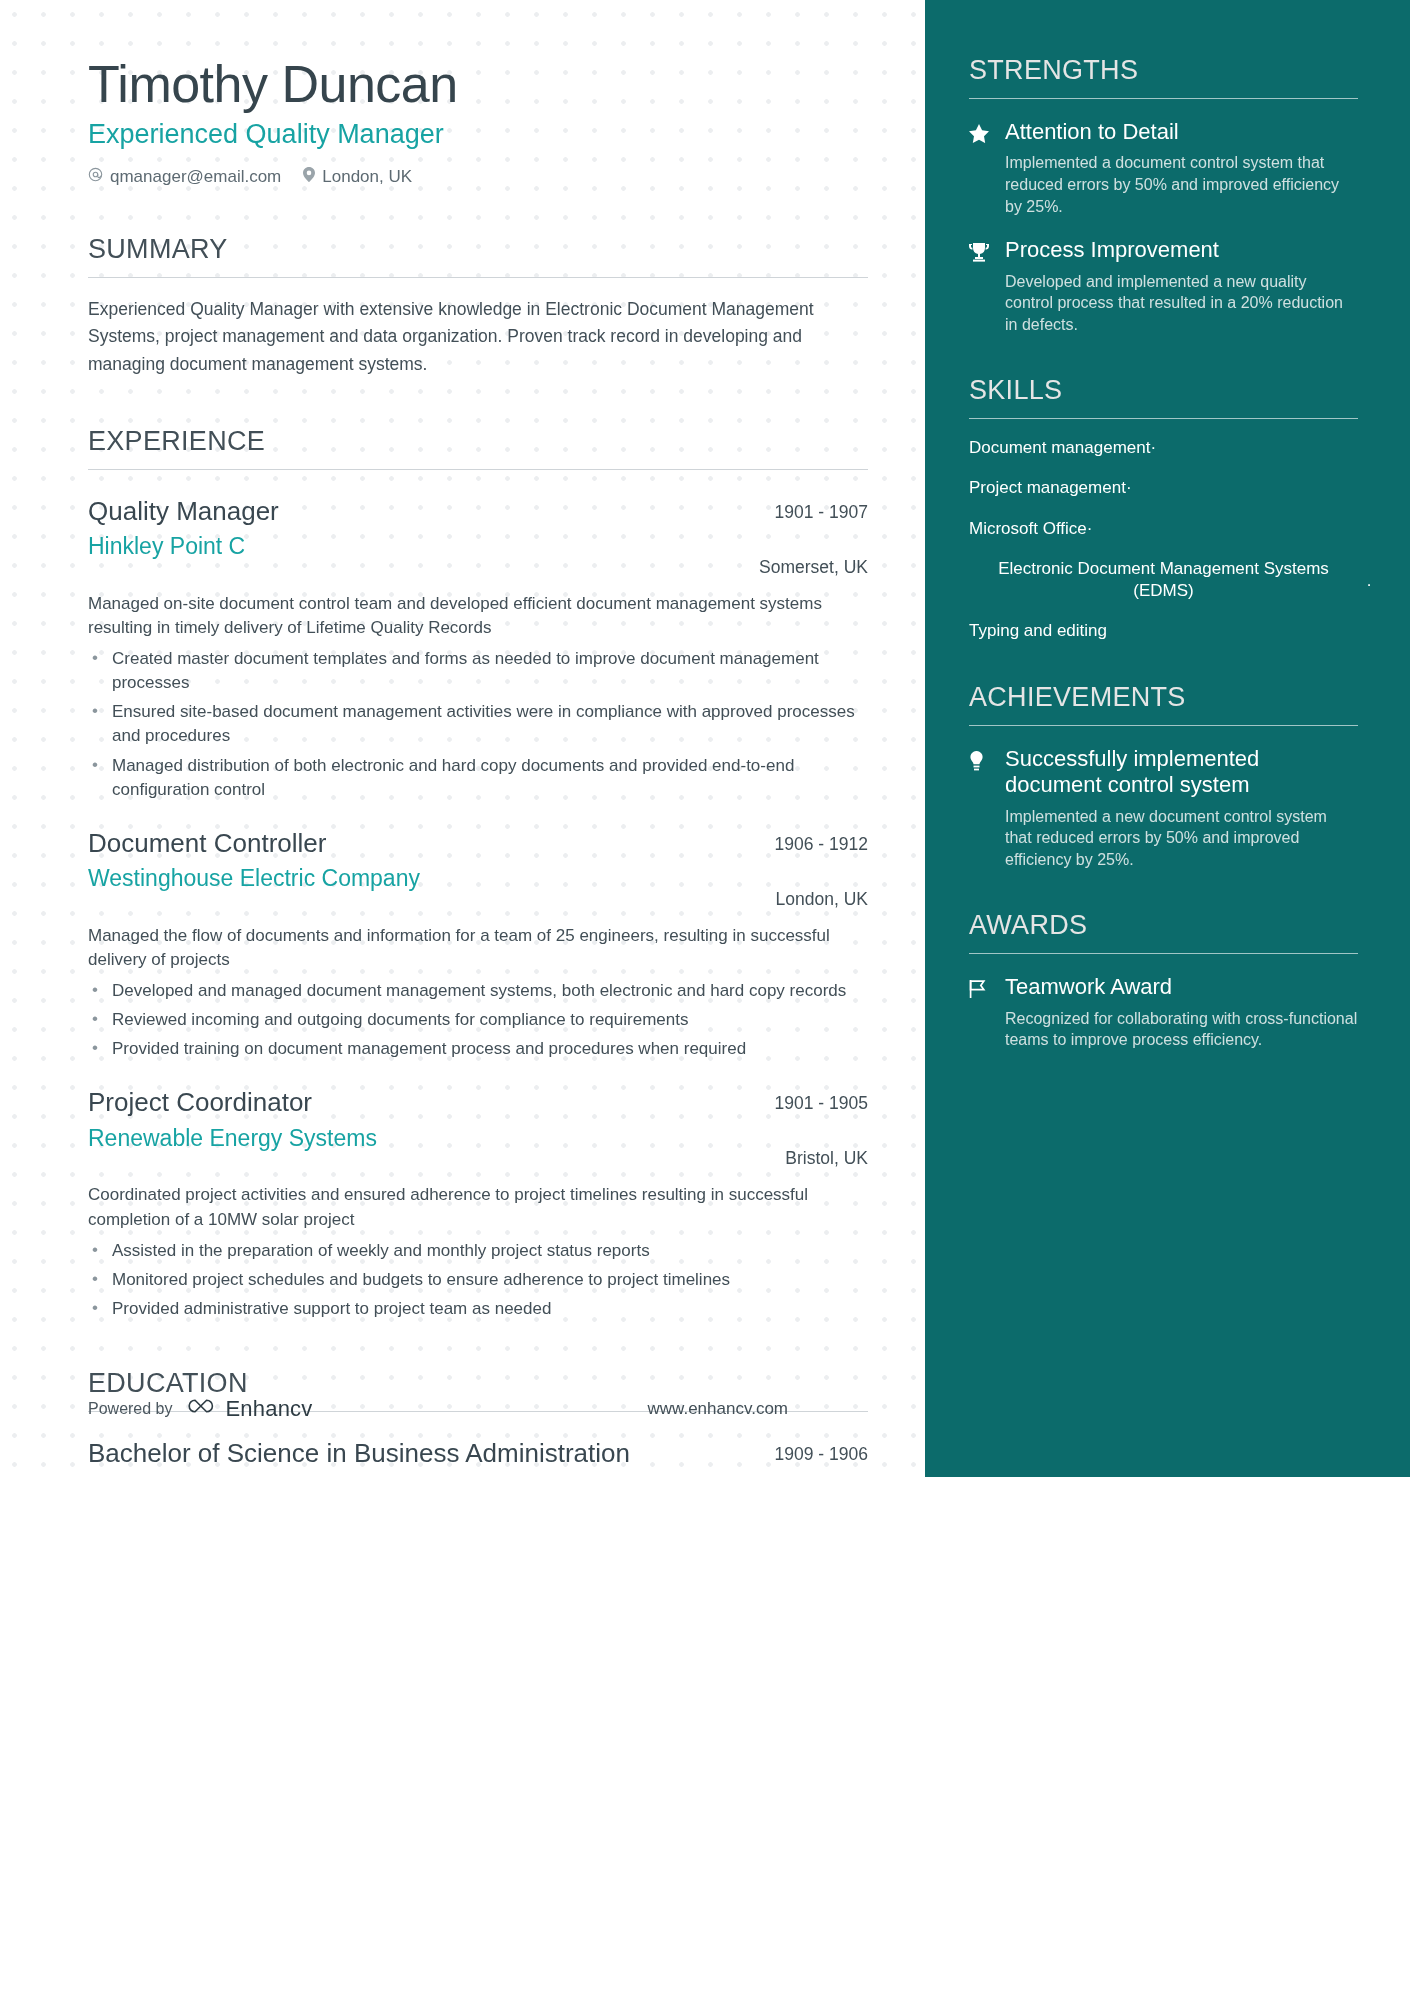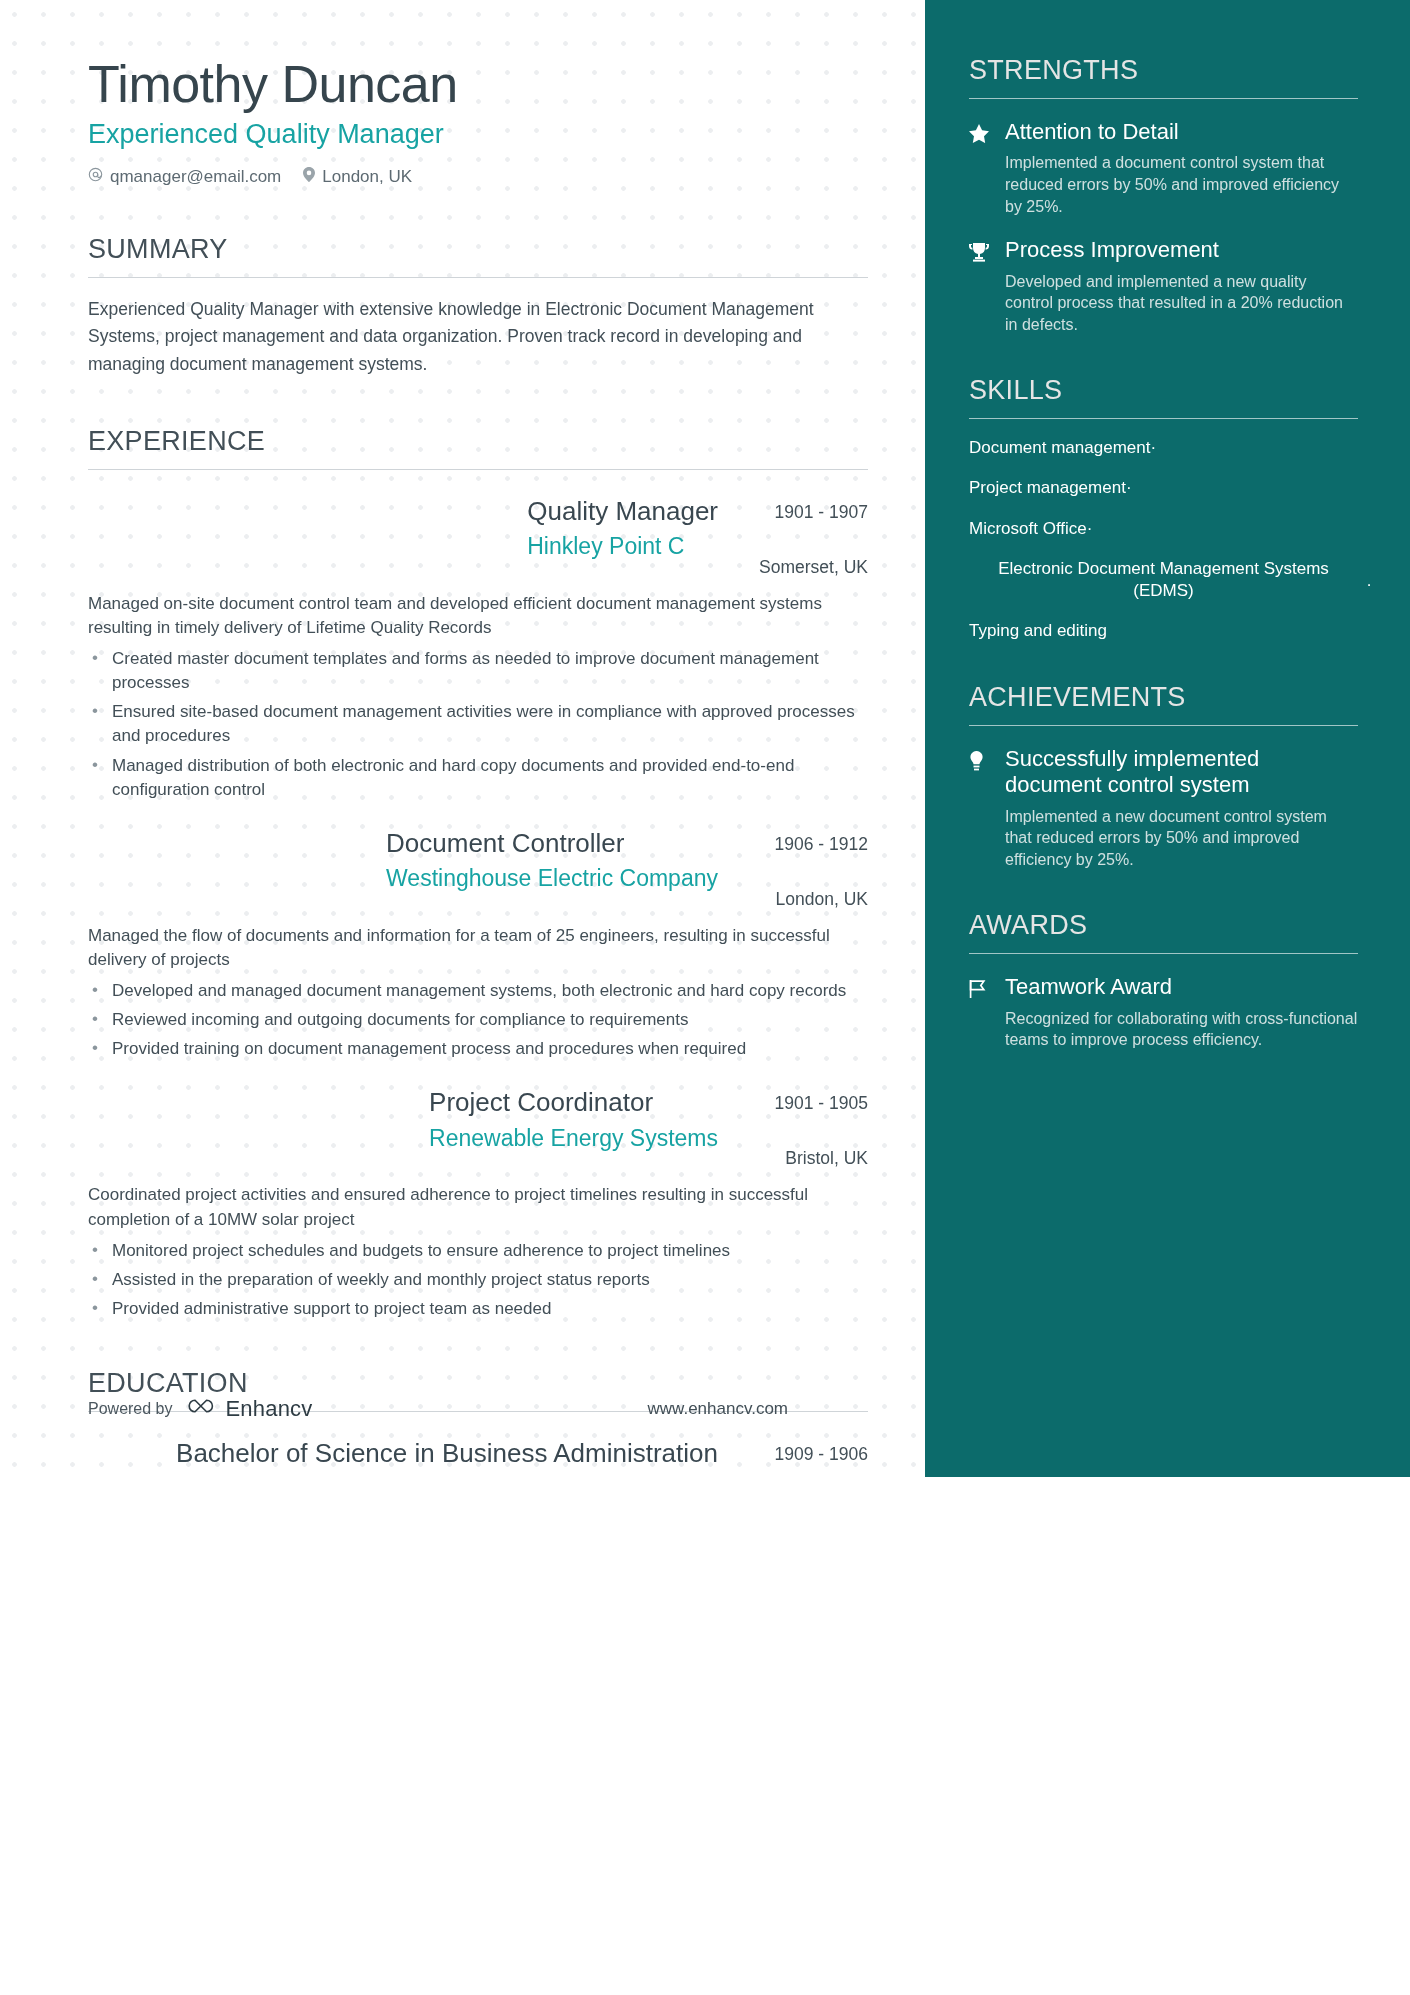--- a/index.html
+++ b/index.html
@@ -39,21 +39,21 @@
     font-size:27px; color:#424f57; font-weight:400; letter-spacing:.3px;
   }
   .rule { height:1px; background:#cfd4d8; margin-top:12px; }
 
   .summary-text {
     margin-top:18px; font-size:17.5px; line-height:1.58; color:#424f57;
     max-width:790px;
   }
 
   .entry { margin-top:26px; position:relative; }
-  .entry-head { display:flex; justify-content:flex-end; align-items:flex-start;margin-left:8px; }
+  .entry-head { display:flex; justify-content:space-between; align-items:flex-start; }
   .entry-left { max-width:560px; }
   .entry-right { text-align:right; padding-top:6px; min-width:150px; }
   .job-title { font-size:26px; color:#394750; font-weight:400; line-height:1.22; }
   .company { font-size:23px; color:#17a3a3; margin-top:6px; font-weight:400; }
   .date { font-size:17.5px; color:#424f57; }
   .place { font-size:17.5px; color:#424f57; margin-top:34px; }
   .entry-desc { margin-top:14px; font-size:17px; line-height:1.45; color:#424f57; }
   ul.bullets { margin-top:6px; list-style:none; }
   ul.bullets li {
     position:relative; padding-left:24px; font-size:17px; line-height:1.42;
@@ -196,22 +196,22 @@
               <div class="job-title">Project Coordinator</div>
               <div class="company">Renewable Energy Systems</div>
             </div>
             <div class="entry-right">
               <div class="date">1901 - 1905</div>
               <div class="place">Bristol, UK</div>
             </div>
           </div>
           <div class="entry-desc">Coordinated project activities and ensured adherence to project timelines resulting in successful completion of a 10MW solar project</div>
           <ul class="bullets">
+            <li>Assisted in the preparation of weekly and monthly project status reports</li>
             <li>Monitored project schedules and budgets to ensure adherence to project timelines</li>
-            <li>Assisted in the preparation of weekly and monthly project status reports</li>
             <li>Provided administrative support to project team as needed</li>
           </ul>
         </div>
       </div>
 
       <div class="section">
         <div class="section-title">EDUCATION</div>
         <div class="rule"></div>
         <div class="entry">
           <div class="entry-head">

